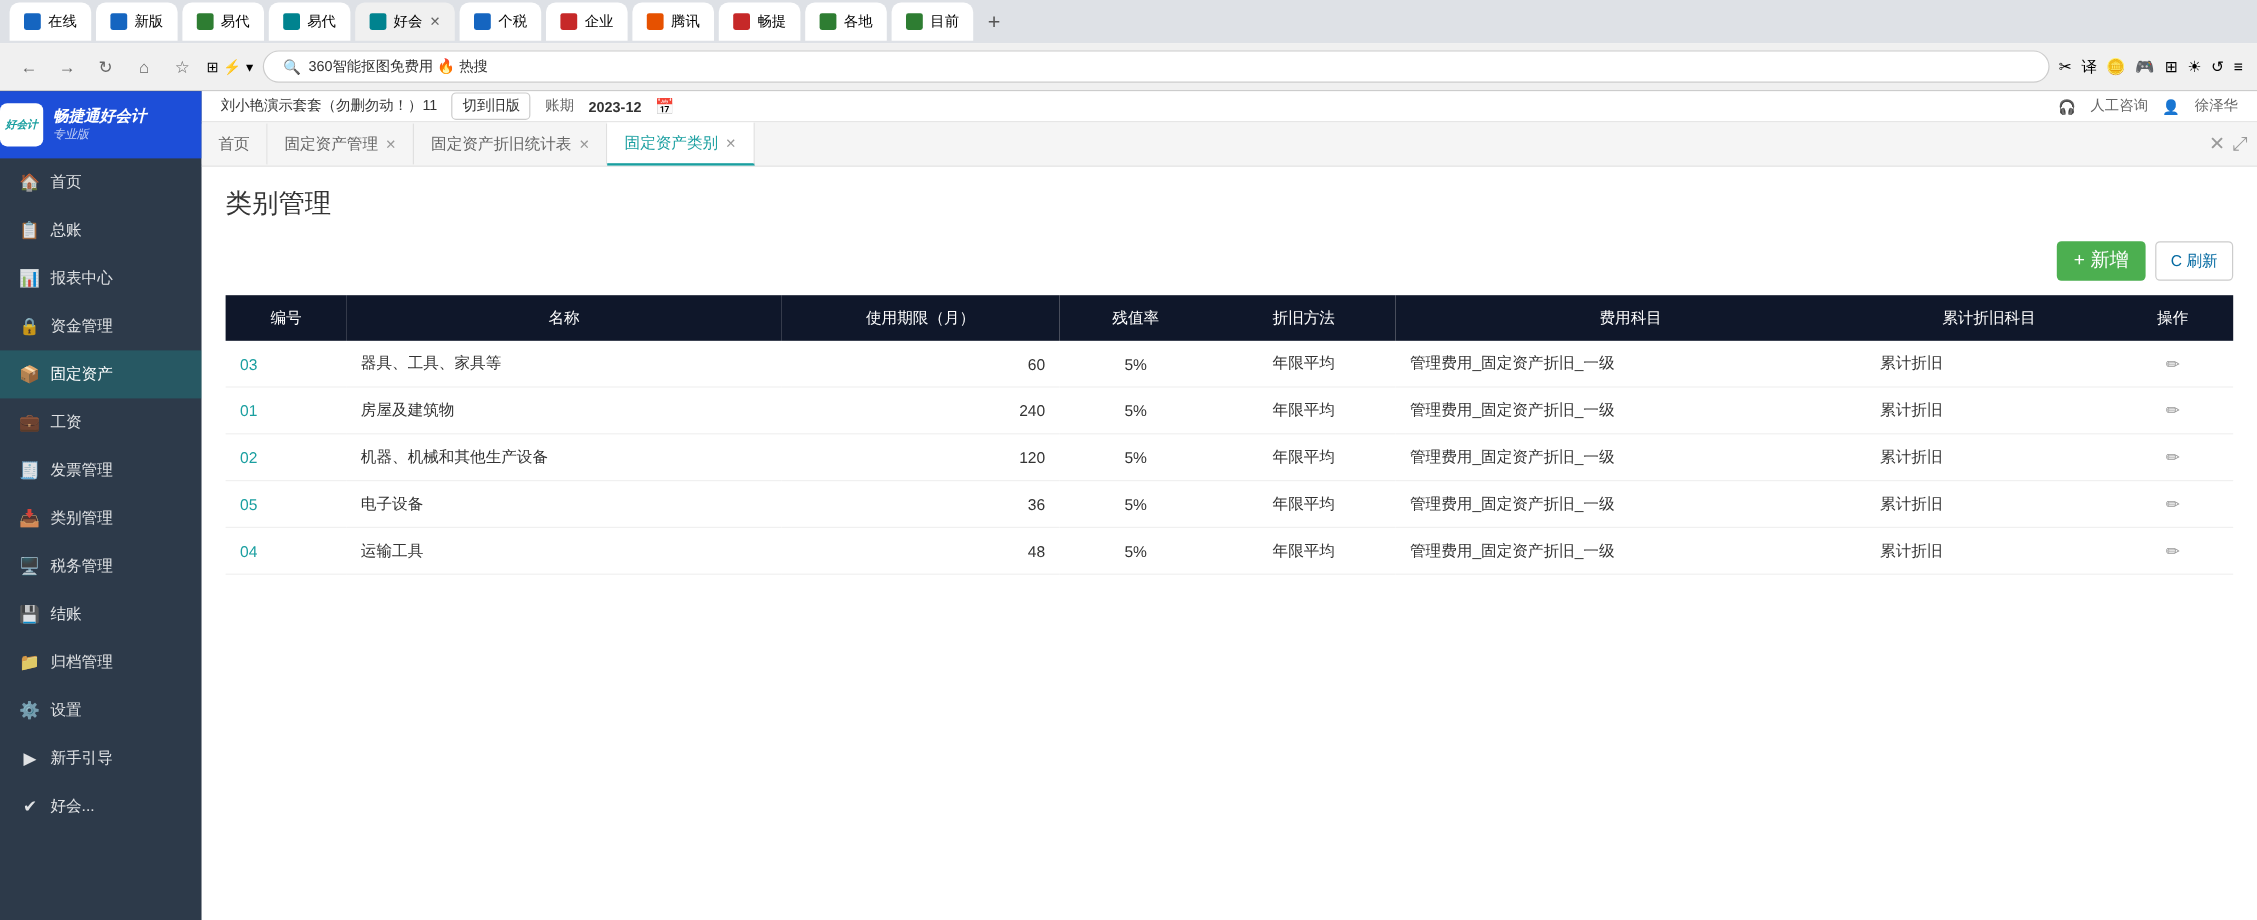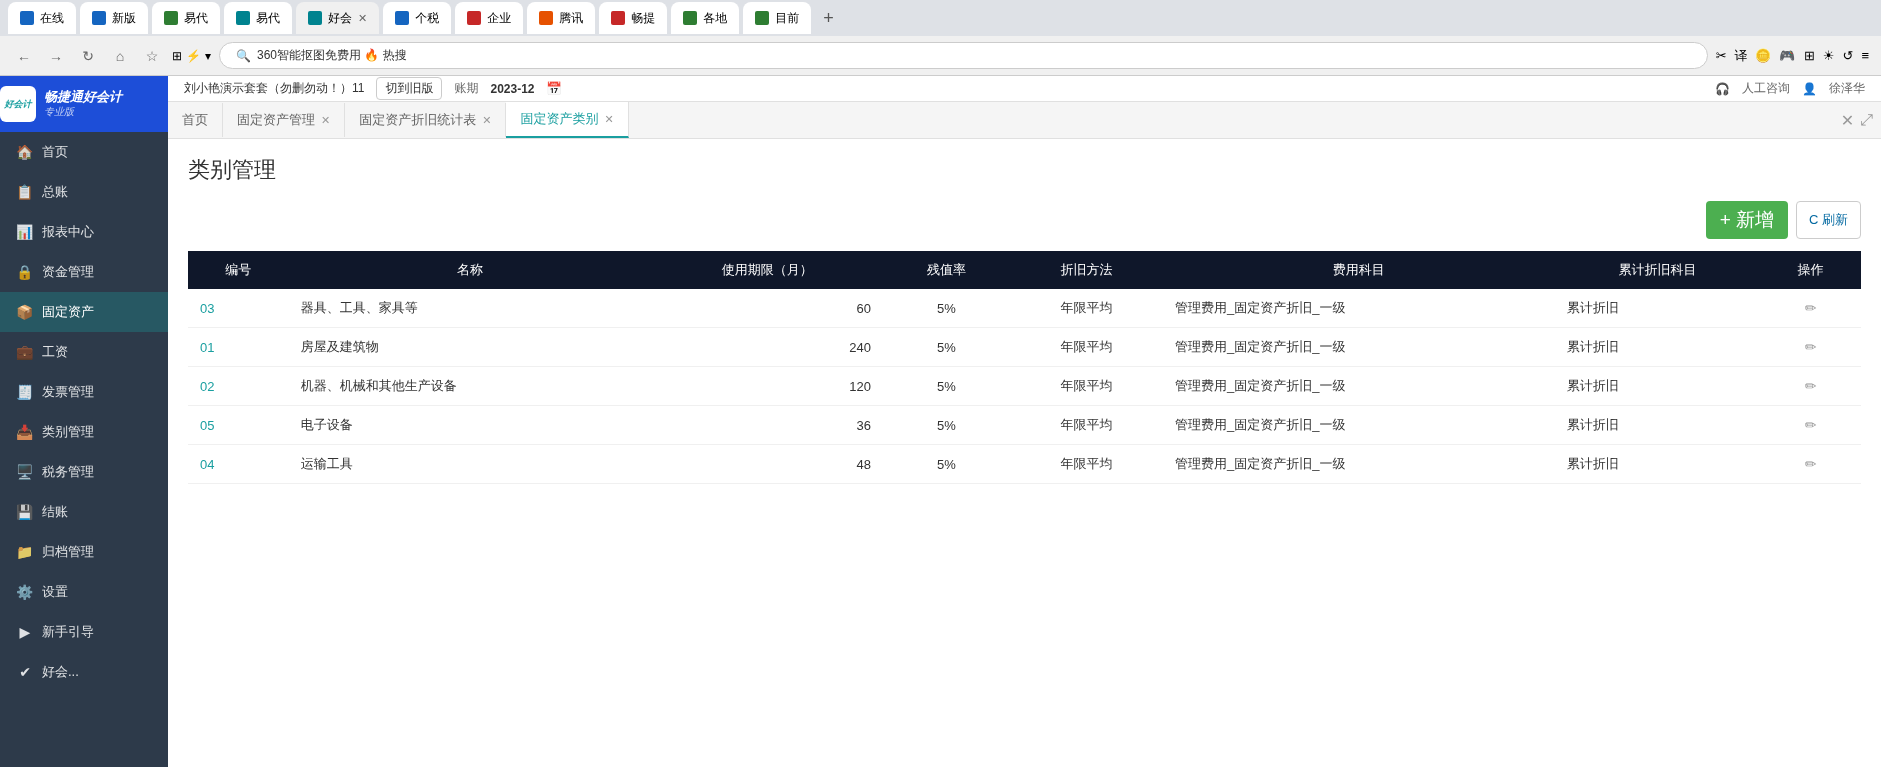--- a/index.html
+++ b/index.html
@@ -46,21 +46,21 @@
     .page-tab { padding: 8px 14px; font-size: 13px; cursor: pointer; color: #666; border-right: 1px solid #e0e0e0; display: flex; align-items: center; gap: 6px; background: #f5f5f5; }
     .page-tab.active { background: white; color: #1a9fa0; border-bottom: 2px solid #1a9fa0; }
     .page-tab .close-btn { font-size: 11px; color: #999; cursor: pointer; }
 
     
     .main-content { flex: 1; background: white; padding: 16px 20px; overflow: auto; }
     .page-title { font-size: 22px; font-weight: normal; color: #333; margin-bottom: 16px; }
 
     
     .action-bar { display: flex; justify-content: flex-end; gap: 8px; margin-bottom: 12px; }
-    .btn-add { background: #4caf50; color: white; border: none; padding: 6px 14px; border-radius: 4px; cursor: pointer; font-size: 19px; display: flex; align-items: center; gap: 4px; }
+    .btn-add { background: #4caf50; color: white; border: none; padding: 6px 14px; border-radius: 4px; cursor: pointer; font-size: 16px; display: flex; align-items: center; gap: 4px; }
     .btn-refresh { border: 1px solid #ccc; background: white; color: #0369a1; padding: 6px 12px; border-radius: 4px; cursor: pointer; font-size: 13px; display: flex; align-items: center; gap: 4px; }
 
     
     .data-table { width: 100%; border-collapse: collapse; }
     .data-table thead tr { background: #0f172a; color: white; }
     .data-table thead th { padding: 10px 12px; font-weight: normal; font-size: 13px; text-align: center; }
     .data-table tbody tr { border-bottom: 1px solid #f0f0f0; }
     .data-table tbody td { padding: 10px 12px; font-size: 13px; color: #333; }
     .data-table tbody td.num { text-align: right; }
     .data-table tbody td.center { text-align: center; }

